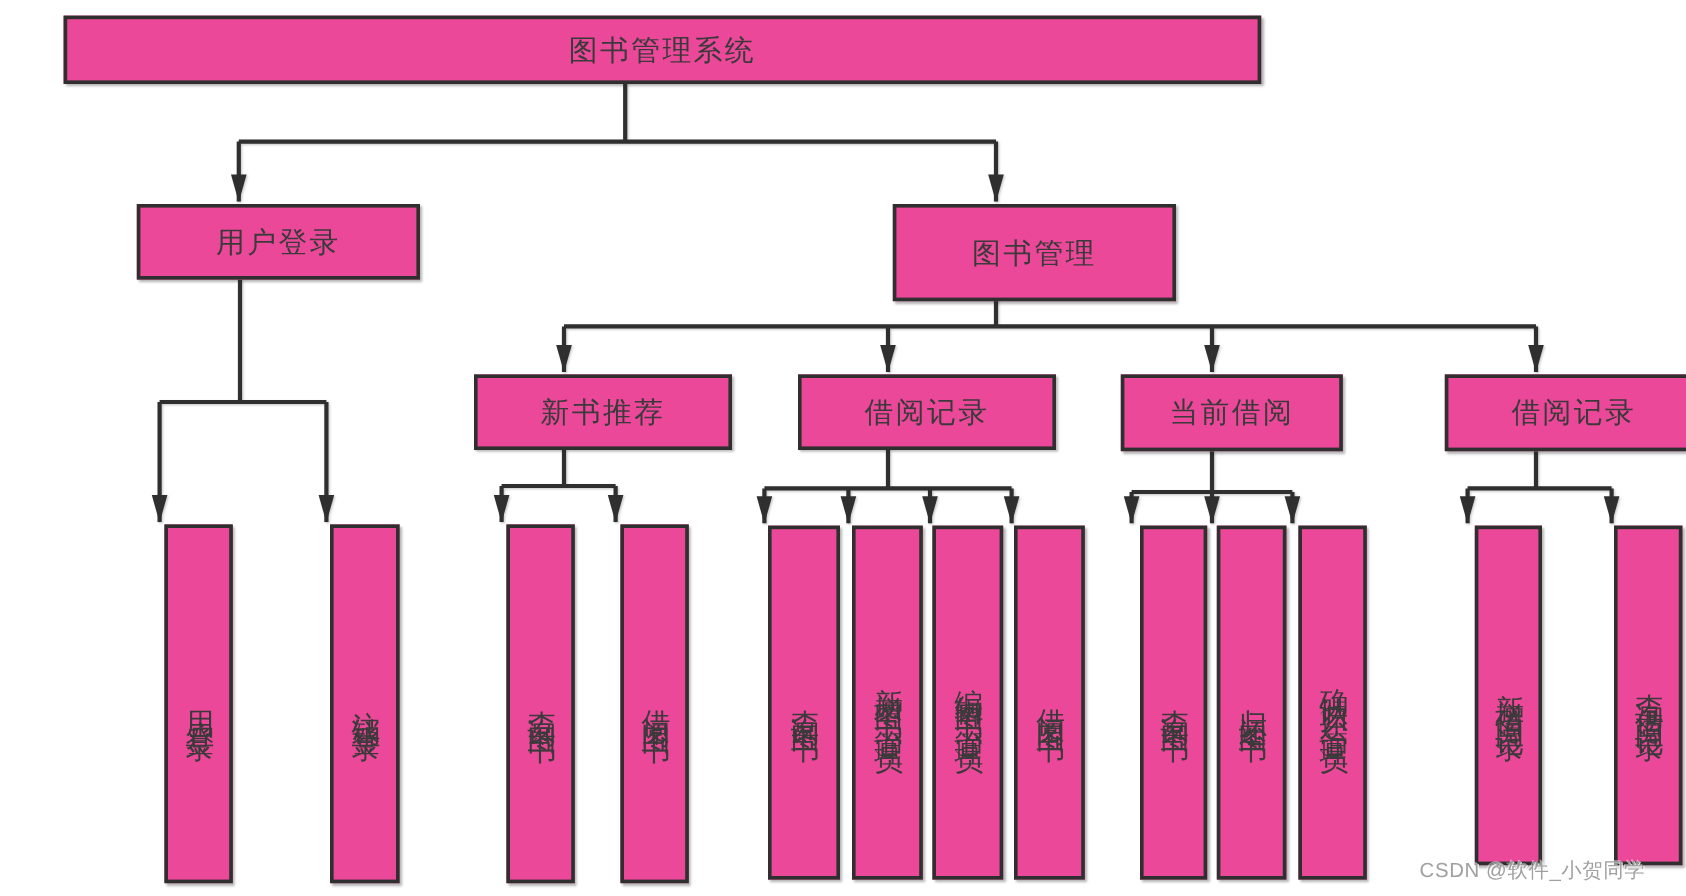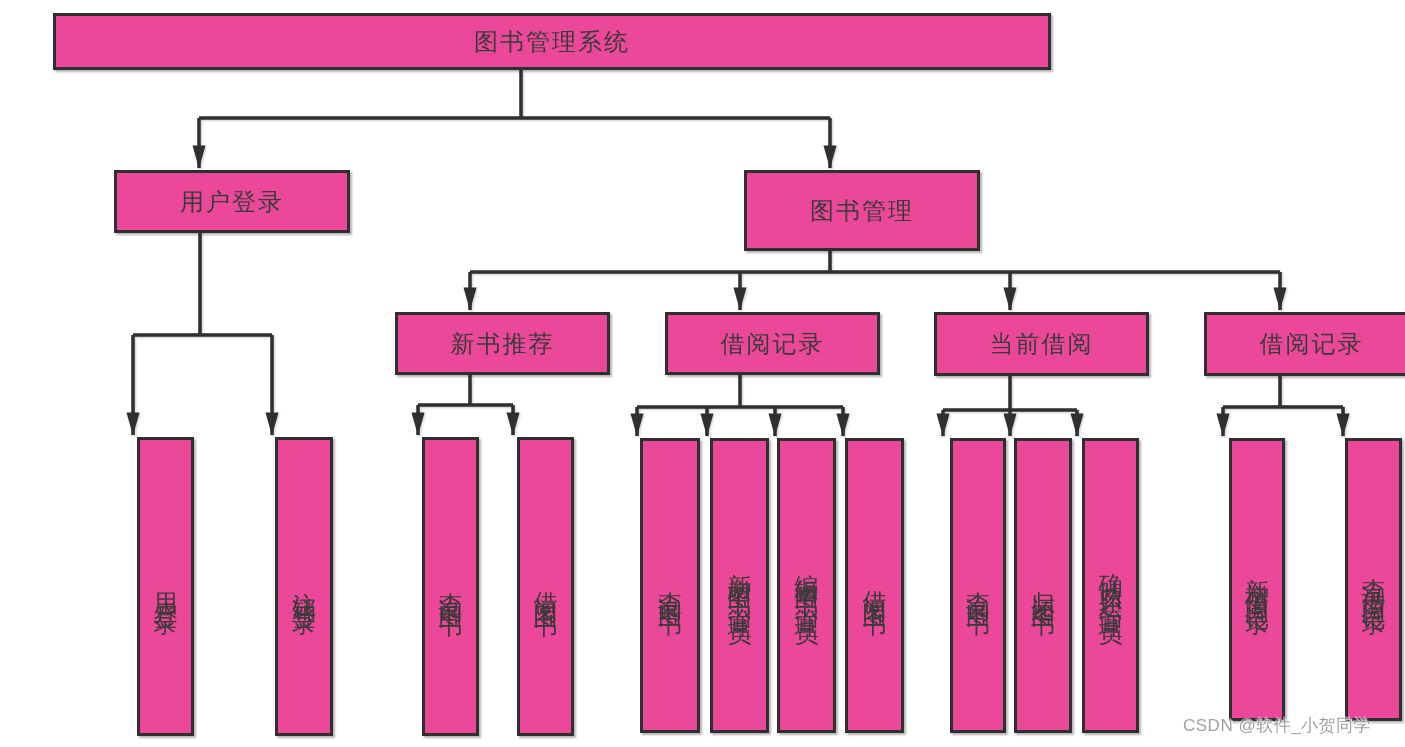--- a/index.html
+++ b/index.html
@@ -88,21 +88,21 @@
     <line class="connector" x1="1343" y1="407" x2="1343" y2="436" marker-end="url(#arrowhead)"></line>
   </svg>
 
   <div class="node hnode" style="left:21px;top:13px;width:998px;height:57px">图书管理系统</div>
 
   <div class="node hnode" style="left:82px;top:170px;width:236px;height:63px">用户登录</div>
   <div class="node hnode" style="left:712px;top:170px;width:236px;height:81px">图书管理</div>
 
   <div class="node hnode" style="left:363px;top:312px;width:215px;height:63px">新书推荐</div>
   <div class="node hnode" style="left:633px;top:312px;width:215px;height:63px">借阅记录</div>
-  <div class="node hnode" style="left:902px;top:312px;width:215px;height:64px">当前借阅</div>
+  <div class="node hnode" style="left:902px;top:312px;width:185px;height:64px">当前借阅</div>
   <div class="node hnode" style="left:1172px;top:312px;width:215px;height:64px">借阅记录</div>
 
   <div class="node vnode" style="left:105px;top:437px;width:57px;height:299px">用户登录</div>
   <div class="node vnode" style="left:243px;top:437px;width:58px;height:299px">注销登录</div>
 
   <div class="node vnode" style="left:390px;top:437px;width:57px;height:299px">查询图书</div>
   <div class="node vnode" style="left:485px;top:437px;width:57px;height:299px">借阅图书</div>
 
   <div class="node vnode" style="left:608px;top:438px;width:60px;height:295px">查询图书</div>
   <div class="node vnode" style="left:678px;top:438px;width:59px;height:295px">新增图书（管理员）</div>

